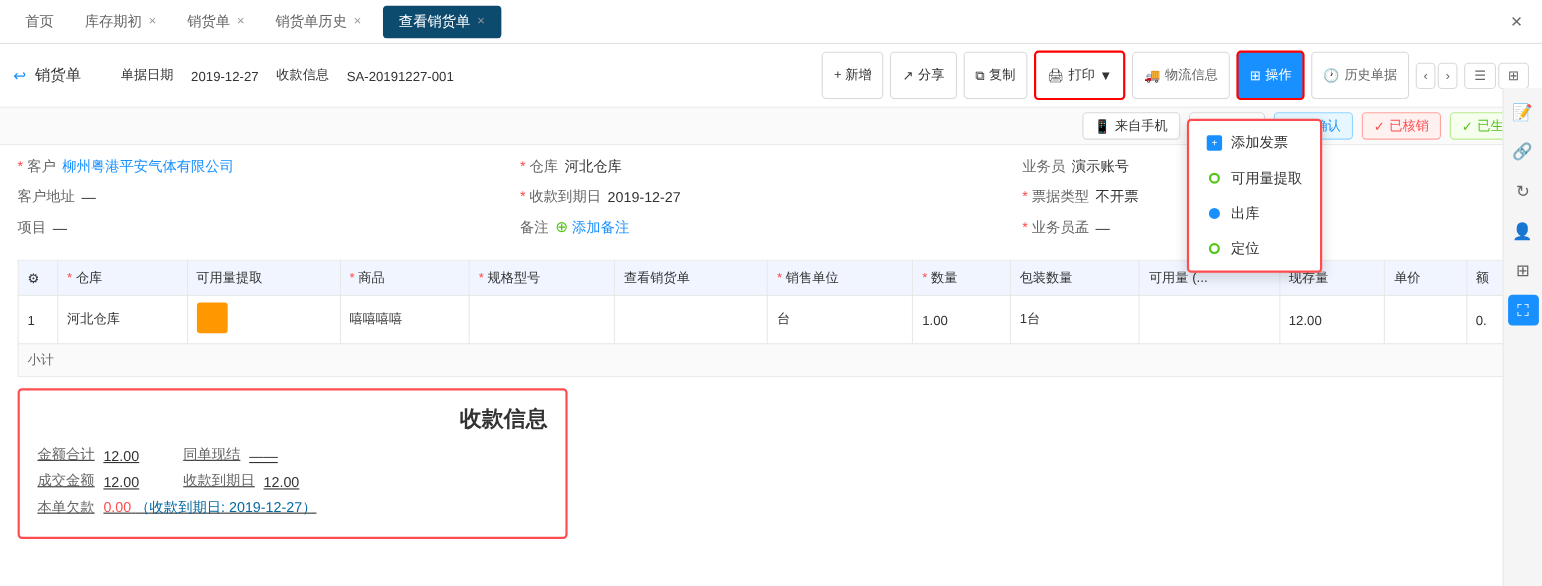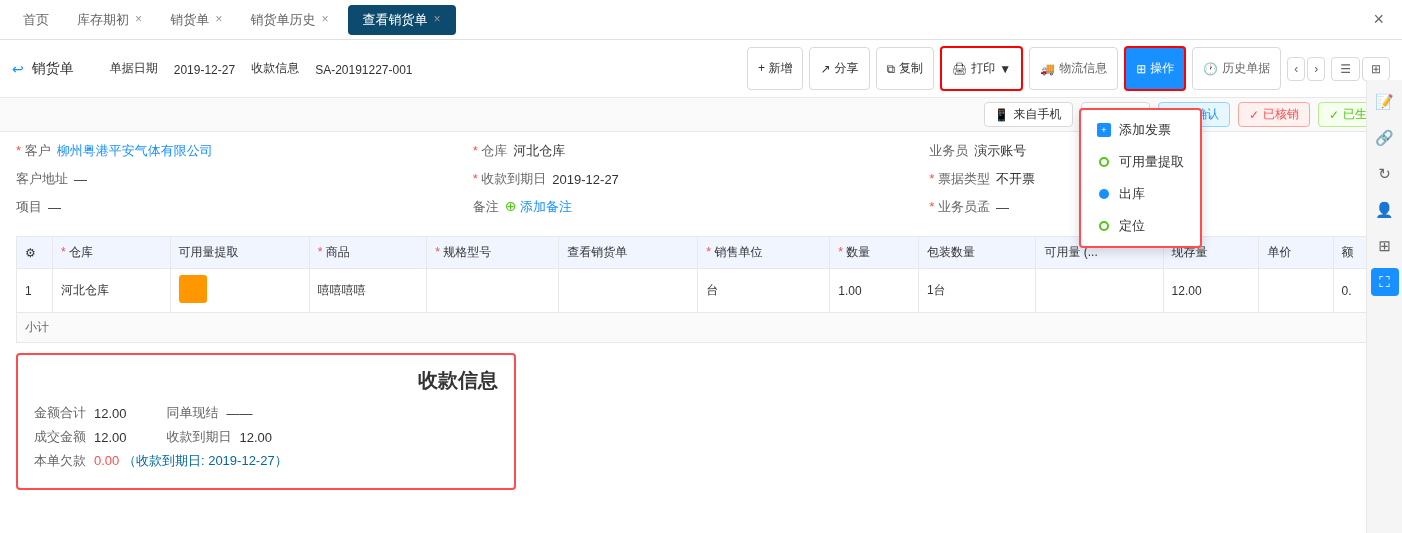--- a/index.html
+++ b/index.html
@@ -85,21 +85,21 @@
     .subtotal-row { background: #fafafa; }
     .product-img { width: 28px; height: 28px; background: #ff9800; display: inline-block; border-radius: 3px; }
 
     
     .payment-section {
       margin: 10px 16px; padding: 12px 16px; border: 2px solid #ff4d4f; border-radius: 4px;
       max-width: 500px; background: #fff;
     }
     .payment-title { font-size: 20px; font-weight: bold; margin-bottom: 10px; text-align: right; }
     .payment-row { display: flex; align-items: center; gap: 40px; margin-bottom: 6px; }
-    .payment-item { display: flex; align-items: center; gap: 8px; }
+    .payment-item { display: flex; align-items: flex-end; gap: 8px; text-decoration: underline; }
     .payment-label { color: #666; font-size: 13px; }
     .payment-value { color: #333; font-size: 13px; }
     .payment-value.overdue { color: #ff4d4f; }
 
     
     .dropdown-overlay {
       position: absolute; top: 68px; right: 200px; background: #fff; border: 2px solid #ff4d4f;
       border-radius: 4px; box-shadow: 0 4px 12px rgba(0,0,0,0.15); z-index: 100; min-width: 120px; padding: 4px 0;
     }
     .dropdown-item {

